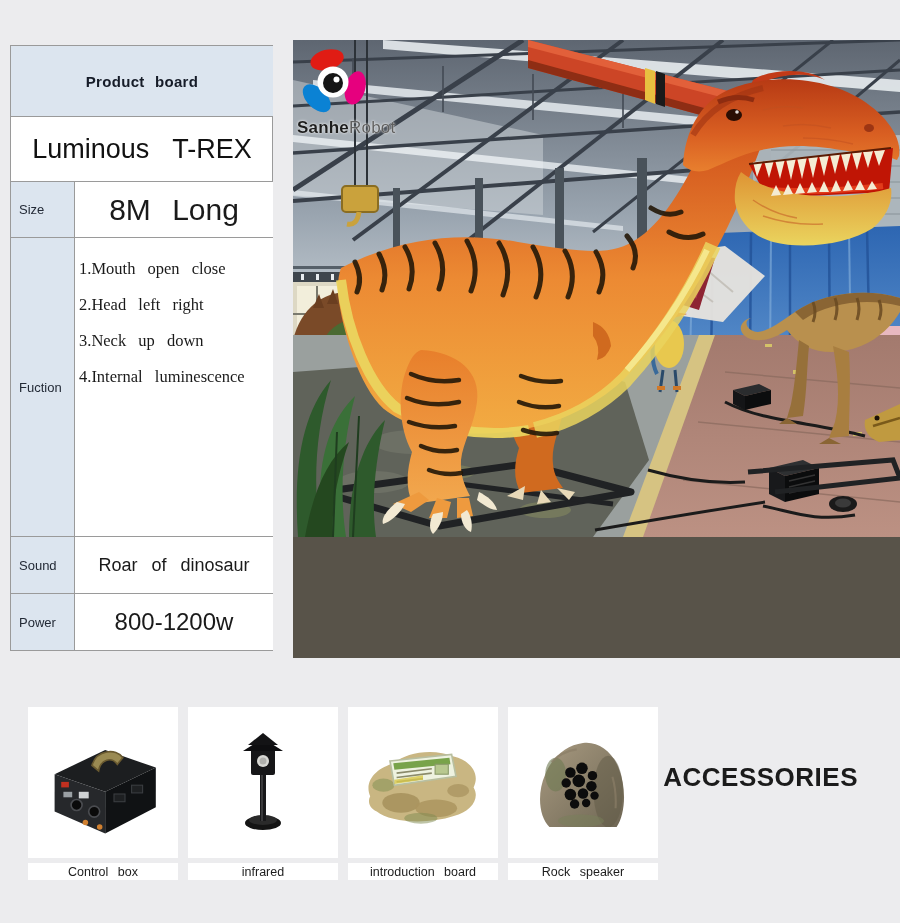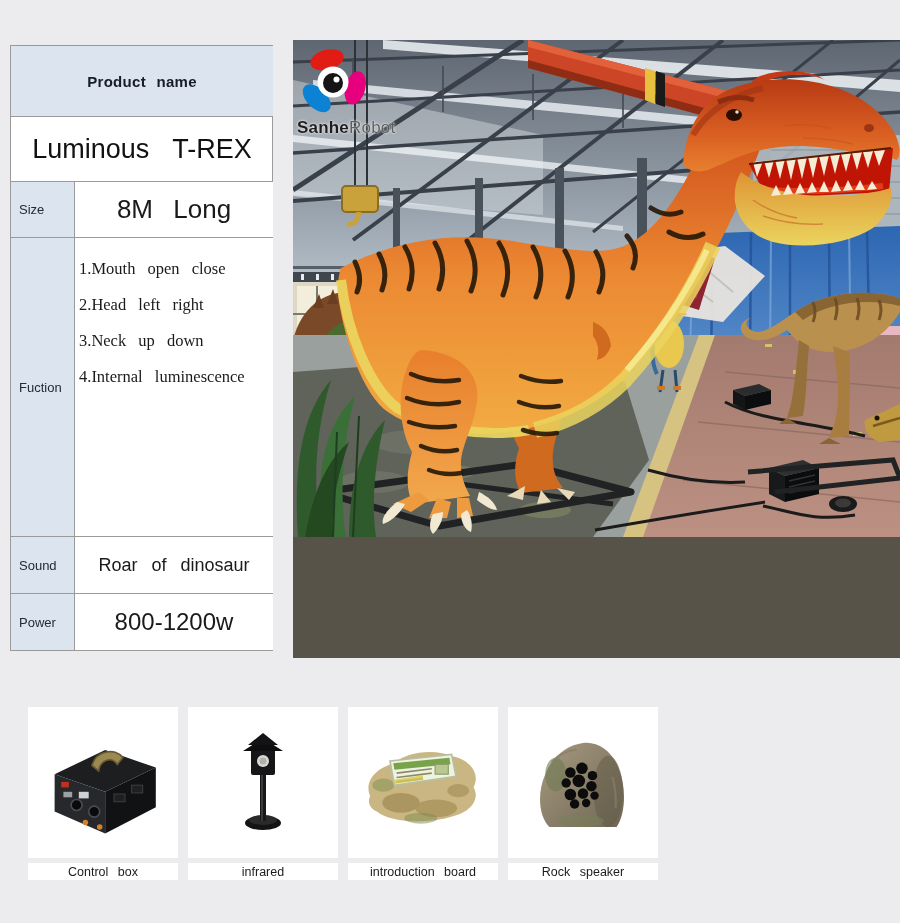--- a/index.html
+++ b/index.html
@@ -14,21 +14,21 @@
     grid-template-rows:71px 65px 56px 299px 57px 56px;
     color:#1a1a1a;
   }
   .cell { border-right:1px solid #9a9a9a; border-bottom:1px solid #9a9a9a; display:flex; align-items:center; }
   .cell:last-child, .no-bb { border-bottom:none; }
   .span2 { grid-column:1 / 3; border-right:none; justify-content:center; }
   .labelcell { background:#dce5ef; padding-left:8px; font-size:13px; color:#232a36; }
   .valuecell { justify-content:center; border-right:none; background:#fff; }
   .hdr { background:#dce5ef; font-weight:bold; font-size:15px; color:#161c28; letter-spacing:.3px; word-spacing:6px; }
   .pname { font-size:27px; word-spacing:16px; color:#111; }
-  .sizeval { font-size:26px; word-spacing:13px;text-align:right; }
+  .sizeval { font-size:30px; word-spacing:13px;text-align:right; }
   .fuctioncell { flex-direction:column; align-items:flex-start; justify-content:flex-start; padding:13px 2px 0 4px;font-family:Liberation Serif, serif; }
   .fuctioncell .fline { font-size:16.5px; line-height:36px; word-spacing:8px; white-space:nowrap; }
   .soundval { font-size:18px; word-spacing:9px; }
   .powerval { font-size:24px; }
 
   
   .photo { position:absolute; left:293px; top:40px; width:607px; height:618px; }
   .scene { display:block; }
   .photo-bar { position:absolute; left:0; top:497px; width:607px; height:121px; background:#585349; }
   .logo { position:absolute; left:2px; top:4px; width:130px; }
@@ -44,21 +44,21 @@
                     display:flex; align-items:center; justify-content:center;
                     font-size:12.5px; color:#1c1c1c; word-spacing:6px; white-space:nowrap; }
   .acc-heading { position:absolute; left:580px; top:762px; width:278px; text-align:right; color:#1b1b1b; }
   .acc-heading .l1 { font-size:21px; letter-spacing:1px; line-height:25px; }
   .acc-heading .l2 { font-size:26px; font-weight:bold; letter-spacing:.5px; line-height:30px; }
 </style>
 </head>
 <body>
 
 <div class="spec-table">
-  <div class="cell span2 hdr">Product name</div>
+  <div class="cell span2 hdr">Product board</div>
   <div class="cell span2 pname">Luminous T-REX</div>
 
   <div class="cell labelcell">Size</div>
   <div class="cell valuecell sizeval">8M Long</div>
 
   <div class="cell labelcell">Fuction</div>
   <div class="cell valuecell fuctioncell">
     <span class="fline">1.Mouth open close</span>
     <span class="fline">2.Head left right</span>
     <span class="fline">3.Neck up down</span>
@@ -565,13 +565,14 @@
         <circle cx="71" cy="62" r="4"></circle>
       <circle cx="52" cy="70" r="4.5"></circle>
         <circle cx="63" cy="69" r="4"></circle>
     </g>
     <path d="M30,30 q10,-10 24,-12 M88,44 q4,14 3,30" stroke="#8a7e66" stroke-width="2" fill="none" opacity="0.7"></path>
   </svg>
 </div>
 <div class="acc-card-label" style="left:508px">Rock speaker</div>
 
 <div class="acc-heading">
+  <div class="l2">ACCESSORIES</div>
 </div>
 
 </body></html>

